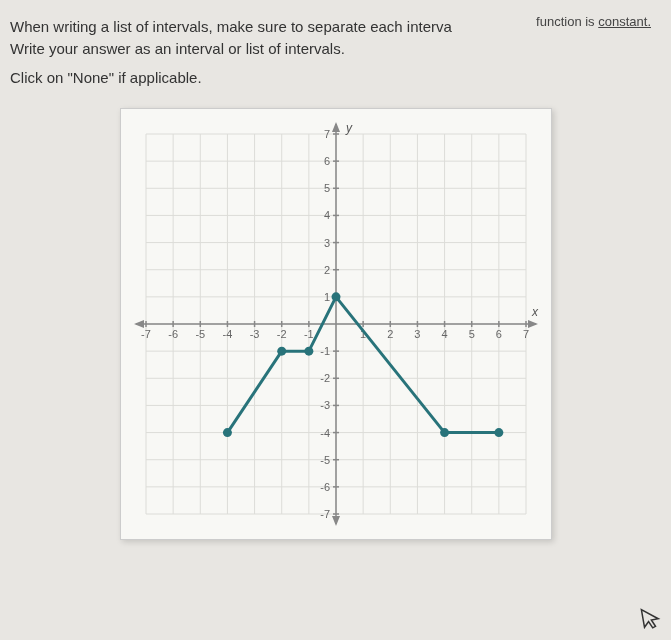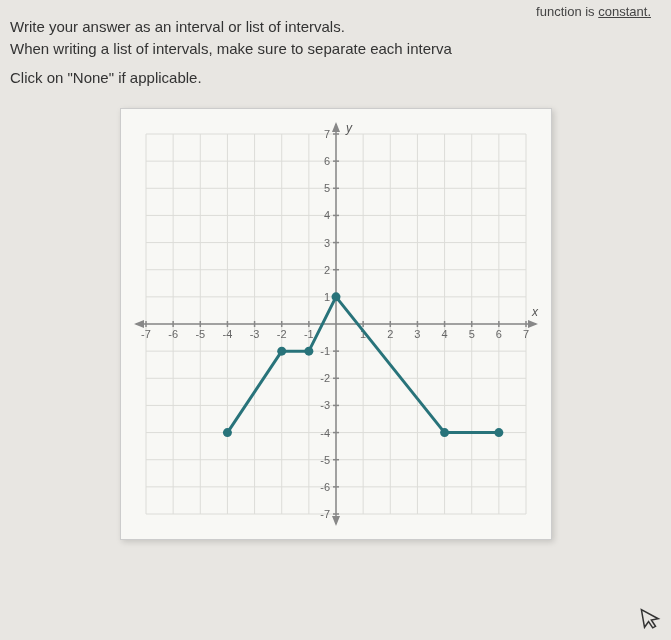--- a/index.html
+++ b/index.html
@@ -8,21 +8,21 @@
     font-family: Arial, sans-serif;
     background: #e8e6e2;
     color: #333;
     width: 671px;
     height: 640px;
     overflow: hidden;
     position: relative;
   }
   .top-text {
     position: absolute;
-    top: 4px;
+    top: 14px;
     right: 20px;
     font-size: 13px;
     color: #444;
   }
   .top-text .constant {
     text-decoration: underline;
   }
   .instructions {
     padding: 15px 10px 0 10px;
   }
@@ -58,22 +58,22 @@
   }
 </style>
 </head>
 <body>
 
 <div class="top-text">
   <span>function is </span><span class="constant">constant.</span>
 </div>
 
 <div class="instructions">
+  <p>When writing a list of intervals, make sure to separate each interva</p>
   <p>Write your answer as an interval or list of intervals.</p>
-  <p>When writing a list of intervals, make sure to separate each interva</p>
   <p style="margin-top:10px">Click on "None" if applicable.</p>
 </div>
 
 <div class="chart-container">
   <svg id="chart-svg" width="430" height="430">
       <line x1="25" y1="405" x2="25" y2="25" class="grid"></line>
       <line x1="52.14285714285714" y1="405" x2="52.14285714285714" y2="25" class="grid"></line>
       <line x1="79.28571428571428" y1="405" x2="79.28571428571428" y2="25" class="grid"></line>
       <line x1="106.42857142857143" y1="405" x2="106.42857142857143" y2="25" class="grid"></line>
       <line x1="133.57142857142856" y1="405" x2="133.57142857142856" y2="25" class="grid"></line>

